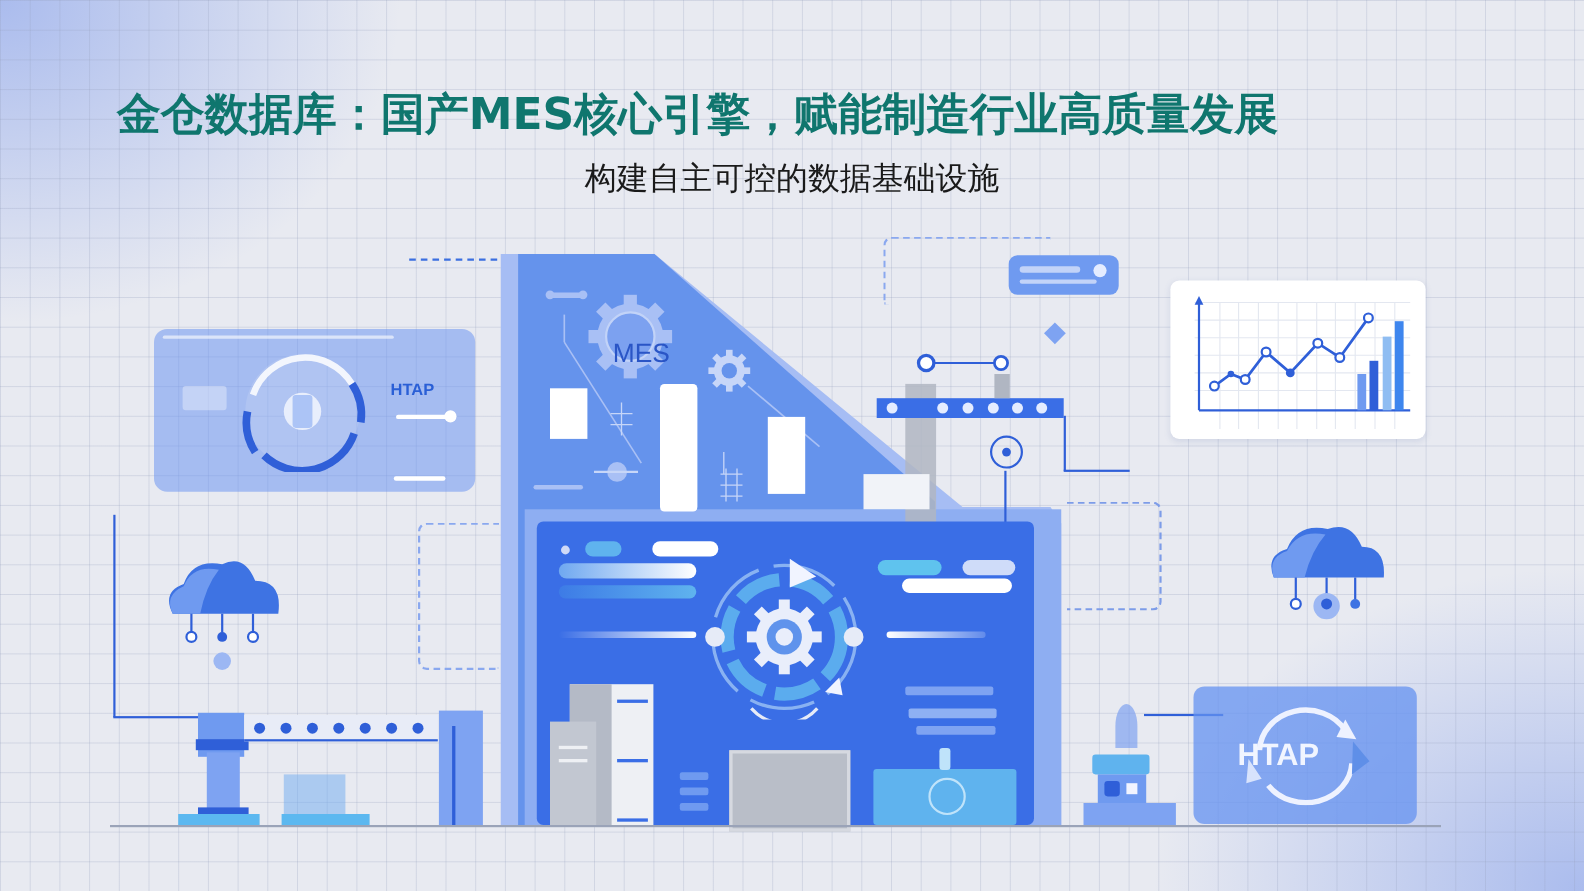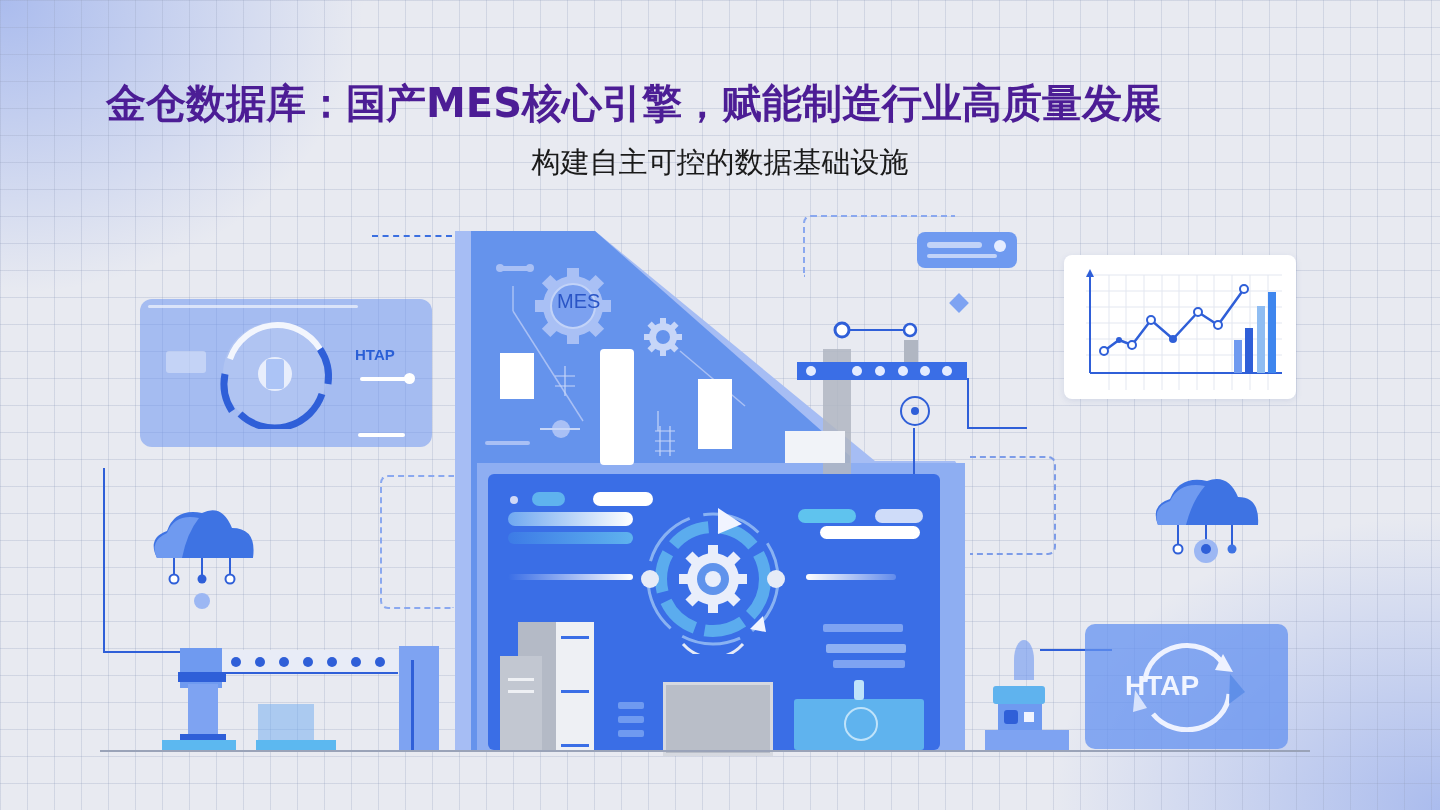--- a/index.html
+++ b/index.html
@@ -10,21 +10,21 @@
     background:
       radial-gradient(ellipse 520px 420px at 0% 0%, rgba(120,150,235,0.55), rgba(120,150,235,0) 70%),
       radial-gradient(ellipse 560px 420px at 100% 100%, rgba(120,150,235,0.55), rgba(120,150,235,0) 70%),
       linear-gradient(#e8eaf1,#e8eaf1);}
   .grid{position:absolute;inset:0;
     background-image:
       linear-gradient(to right, rgba(150,160,190,0.28) 1px, transparent 1px),
       linear-gradient(to bottom, rgba(150,160,190,0.28) 1px, transparent 1px);
     background-size:27px 27px;}
   .abs{position:absolute;}
-  .title{left:0;width:1268px;top:76px;text-align:center;font-weight:bold;font-size:40px;color:#4c1d95;letter-spacing:0px;}
+  .title{left:0;width:1268px;top:76px;text-align:center;font-weight:bold;font-size:40px;color:#0f766e;letter-spacing:0px;}
   .subtitle{left:0;width:1440px;top:143px;text-align:center;font-size:29px;color:#1a1a1a;}
   .dash-h{border-top:2px dashed #3b6fe0;height:0;}
   .line-h{border-top:2px solid #2f5fd8;height:0;}
   .line-v{border-left:2px solid #2f5fd8;width:0;}
   .card-htap-left{left:140px;top:299px;width:292px;height:148px;border-radius:12px;background:rgba(110,150,240,0.55);}
   .card-htap-right{left:1085px;top:624px;width:203px;height:125px;border-radius:10px;background:rgba(100,145,240,0.75);}
   .htap-label{color:#2a5fd6;font-weight:bold;font-size:15px;font-family:"Liberation Sans",sans-serif;}
   .htap-label-big{color:#f1f5ff;font-weight:bold;font-size:28px;font-family:"Liberation Sans",sans-serif;}
   .chart-card{left:1064px;top:255px;width:232px;height:144px;background:#ffffff;border-radius:8px;box-shadow:0 2px 6px rgba(90,110,170,0.15);}
   .tower{left:455px;top:231px;width:510px;height:520px;}
@@ -321,13 +321,13 @@
         <circle cx="154" cy="70" r="4"></circle>
         <circle cx="180" cy="34" r="4"></circle>
     </g>
     <g fill="#2f5fd8">
         <circle cx="55" cy="85" r="3"></circle>
         <circle cx="109" cy="84" r="4"></circle>
       </g>
   </svg>
 </div>
 
-<div class="abs" style="left:557px;top:290px;font-size:20px;color:#2a55c6;font-family:'Liberation Sans',sans-serif;">MES</div>
+<div class="abs" style="left:557px;top:308px;font-size:24px;color:#2a55c6;font-family:'Liberation Sans',sans-serif;">MES</div>
 
 </body></html>

